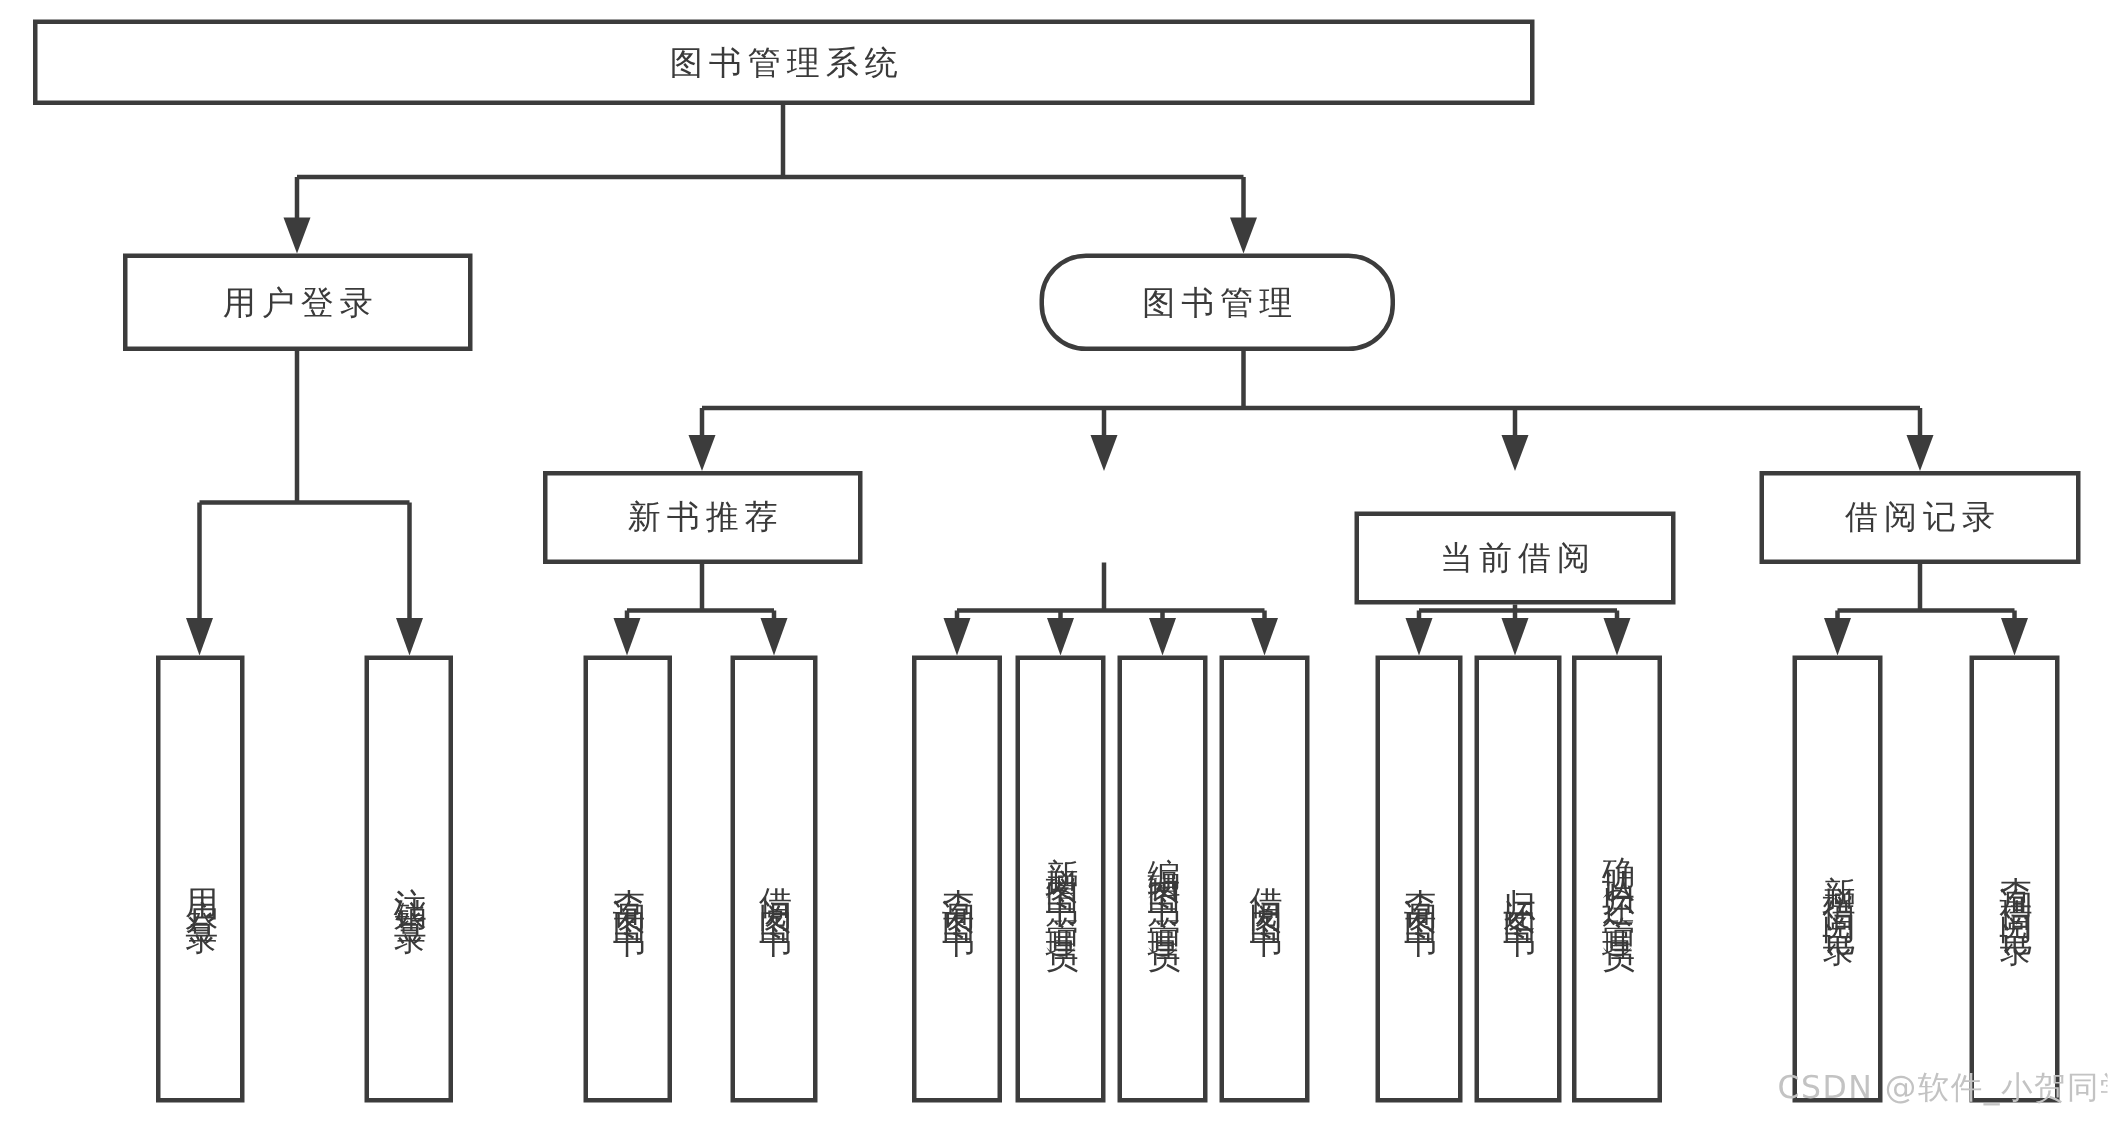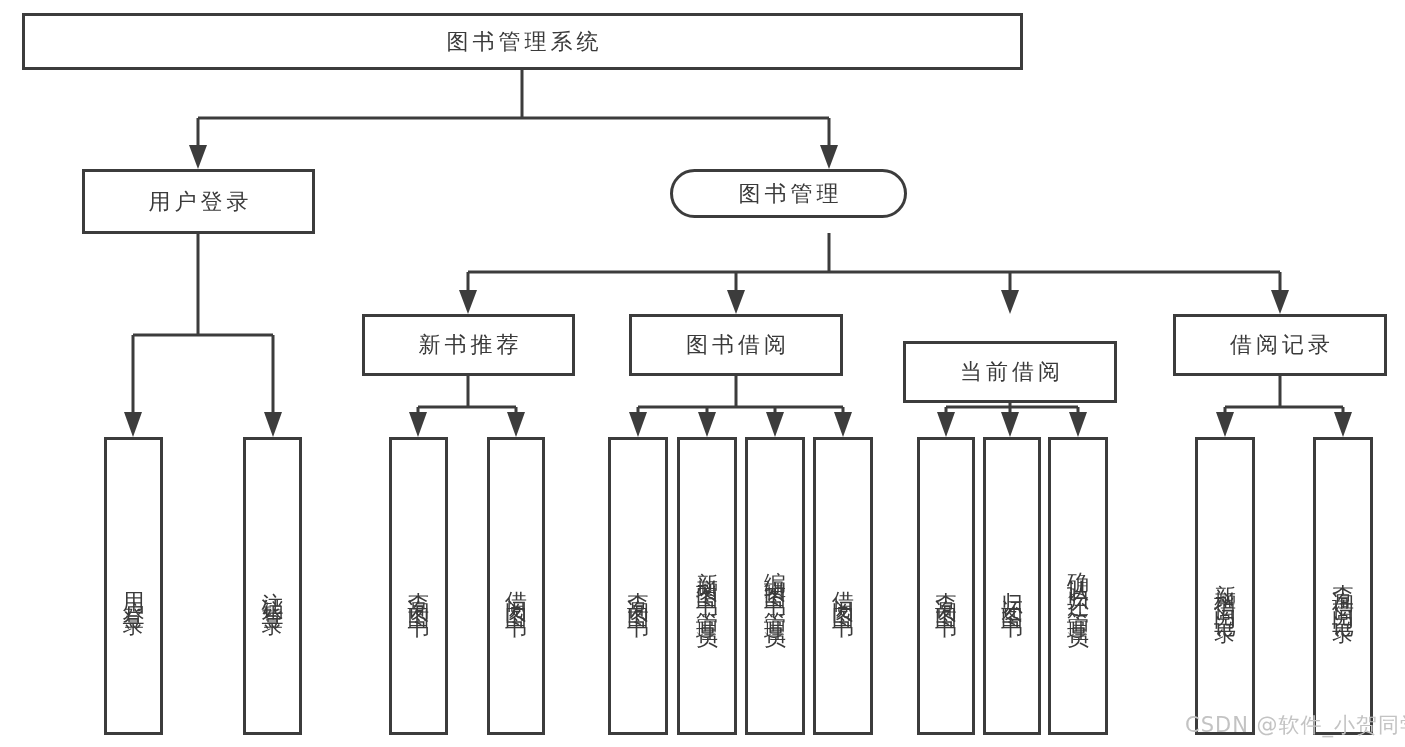--- a/index.html
+++ b/index.html
@@ -96,29 +96,26 @@
     <polygon fill="#3c3c3c" stroke="none" points="1334,412 1352,412 1343,437"></polygon>
   </svg>
 
   <div class="node" style="left:22px; top:13px; width:1001px; height:57px;">
     <span class="hlabel">图书管理系统</span>
   </div>
 
   <div class="node" style="left:82px; top:169px; width:233px; height:65px;">
     <span class="hlabel">用户登录</span>
   </div>
-  <div class="node" style="left:670px; top:169px; width:237px; height:49px;border-radius:31px;">
+  <div class="node" style="left:693px; top:169px; width:237px; height:65px;border-radius:31px;">
     <span class="hlabel">图书管理</span>
   </div>
 
   <div class="node" style="left:362px; top:314px; width:213px; height:62px;">
     <span class="hlabel">新书推荐</span>
-  </div>
-  <div class="node" style="left:629px; top:314px; width:214px; height:62px;">
-    <span class="hlabel">图书借阅</span>
   </div>
   <div class="node" style="left:903px; top:314px; width:214px; height:62px;margin-top:27px;">
     <span class="hlabel">当前借阅</span>
   </div>
   <div class="node" style="left:1173px; top:314px; width:214px; height:62px;">
     <span class="hlabel">借阅记录</span>
   </div>
 
   <div class="node leaf" style="left:104px; top:437px; width:59px; height:298px;">
     <span class="vlabel">用户登录</span>

